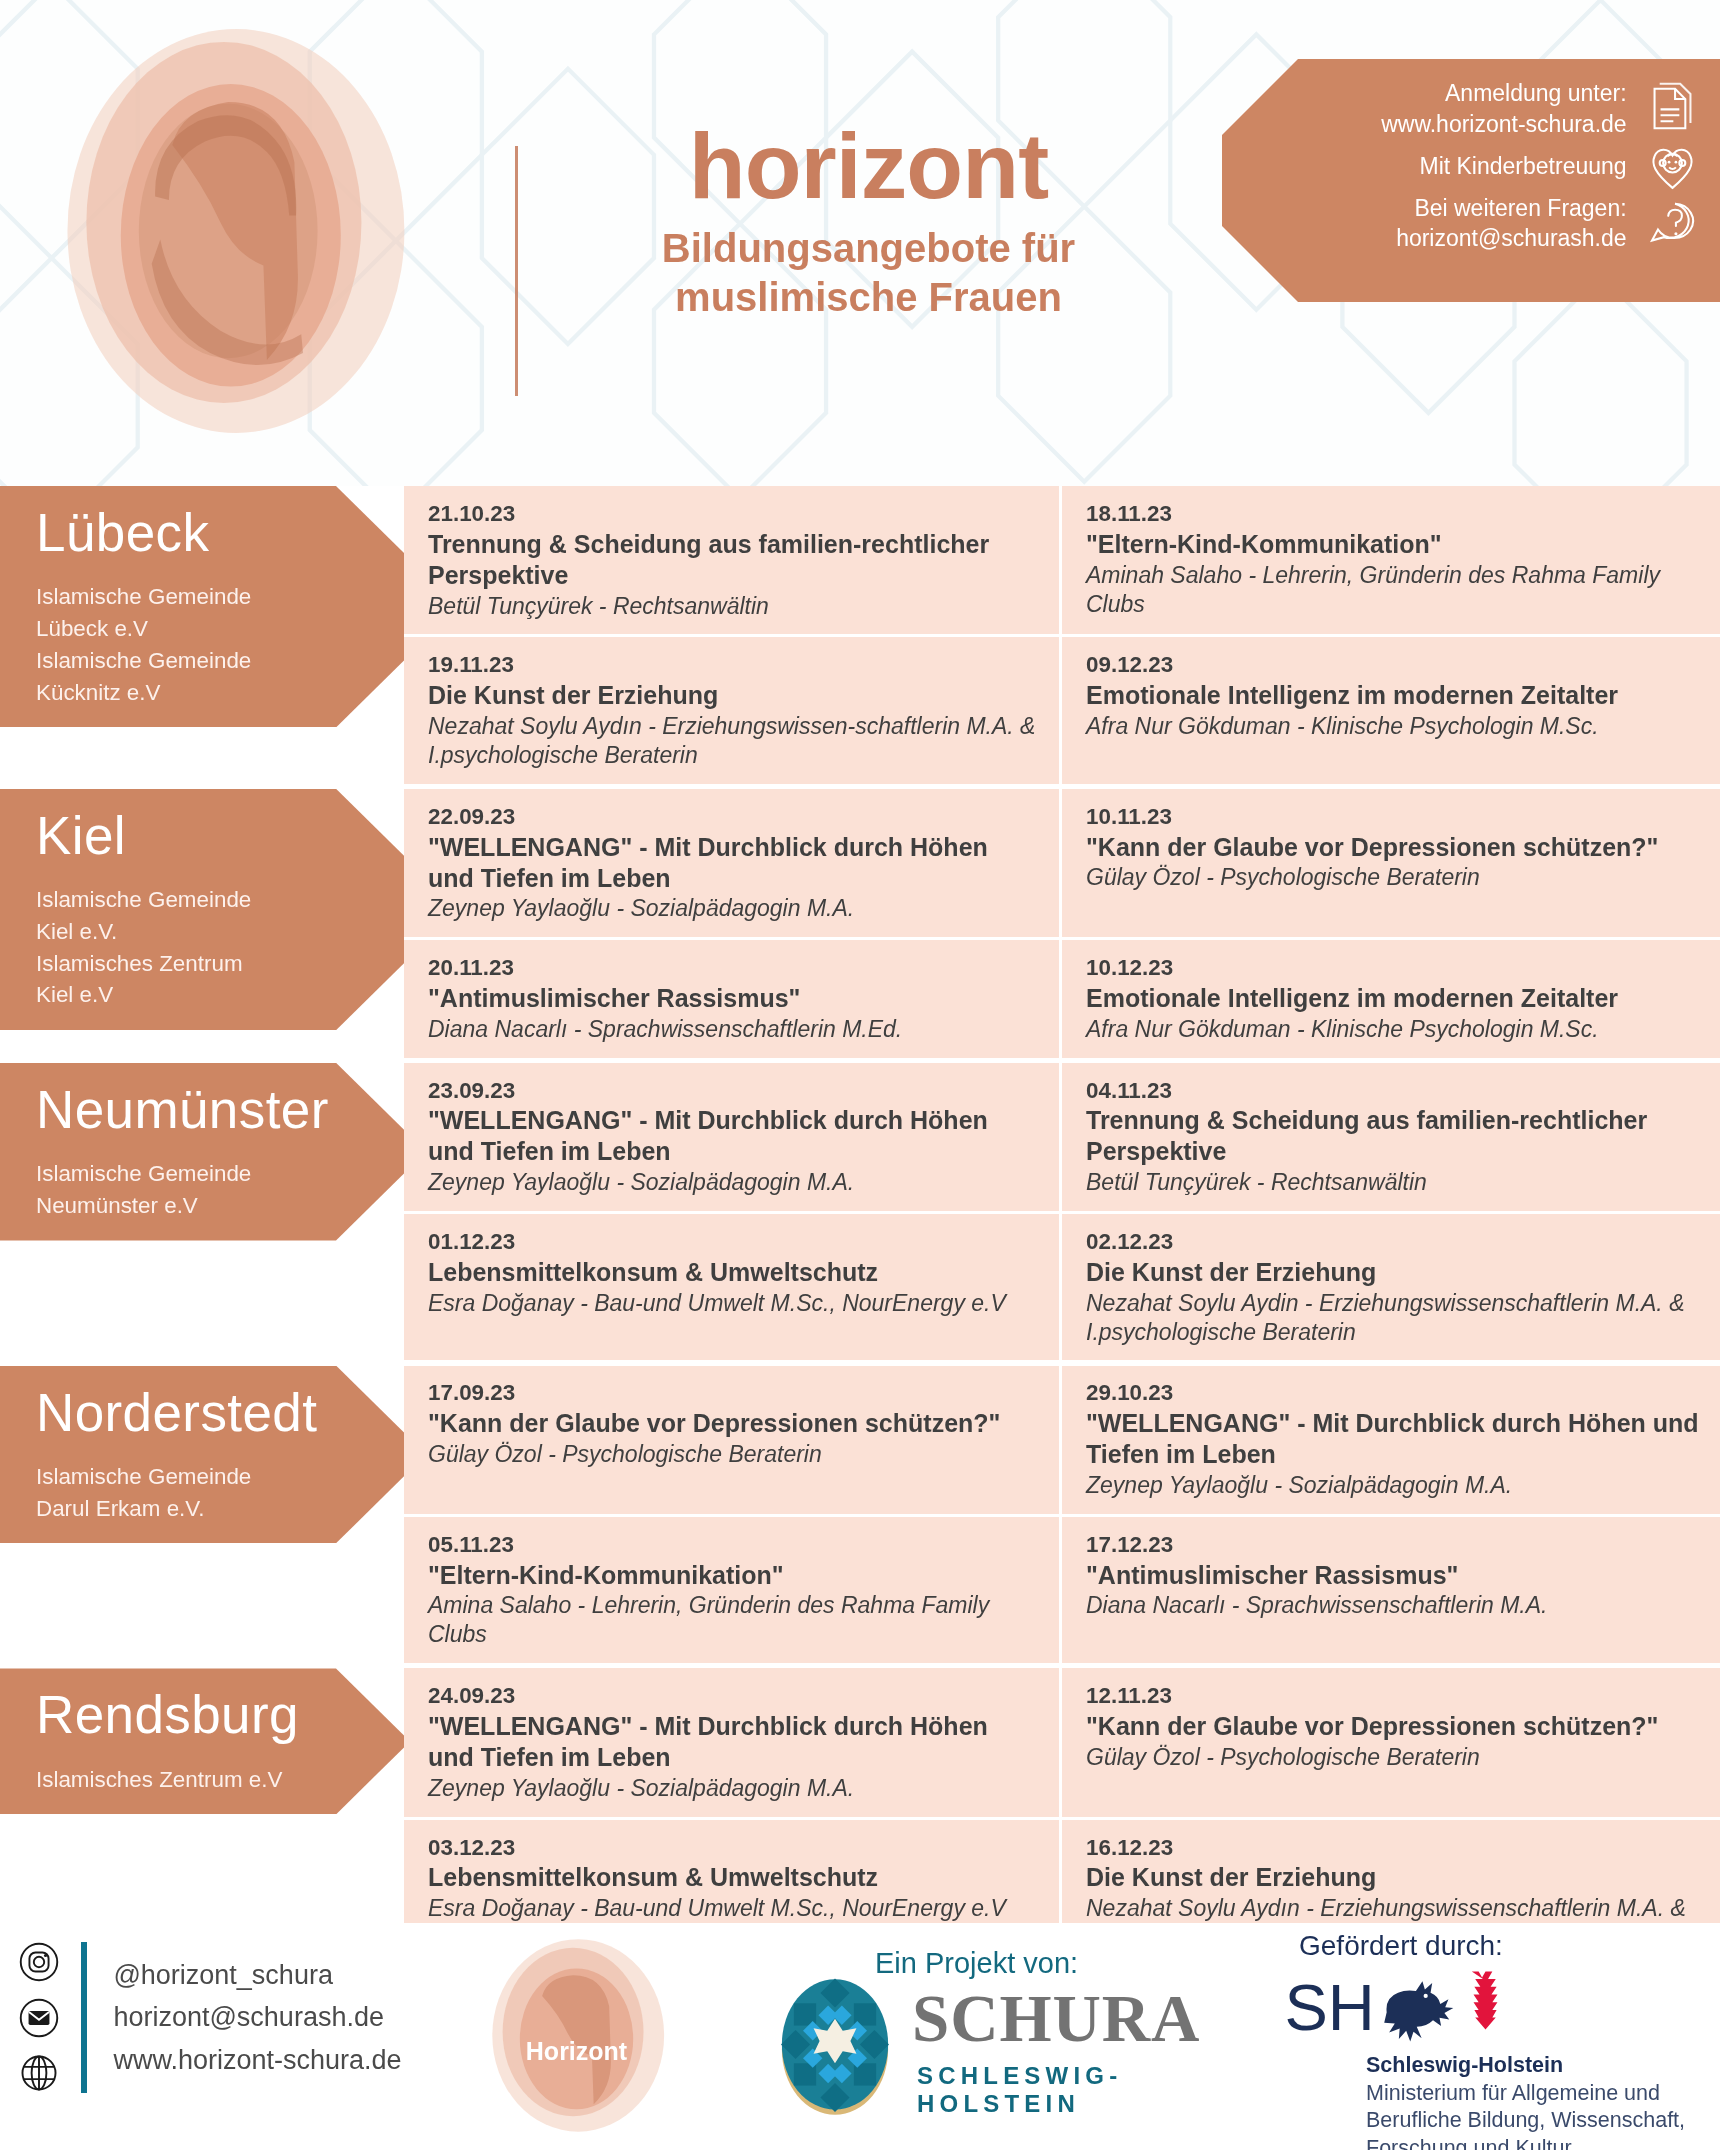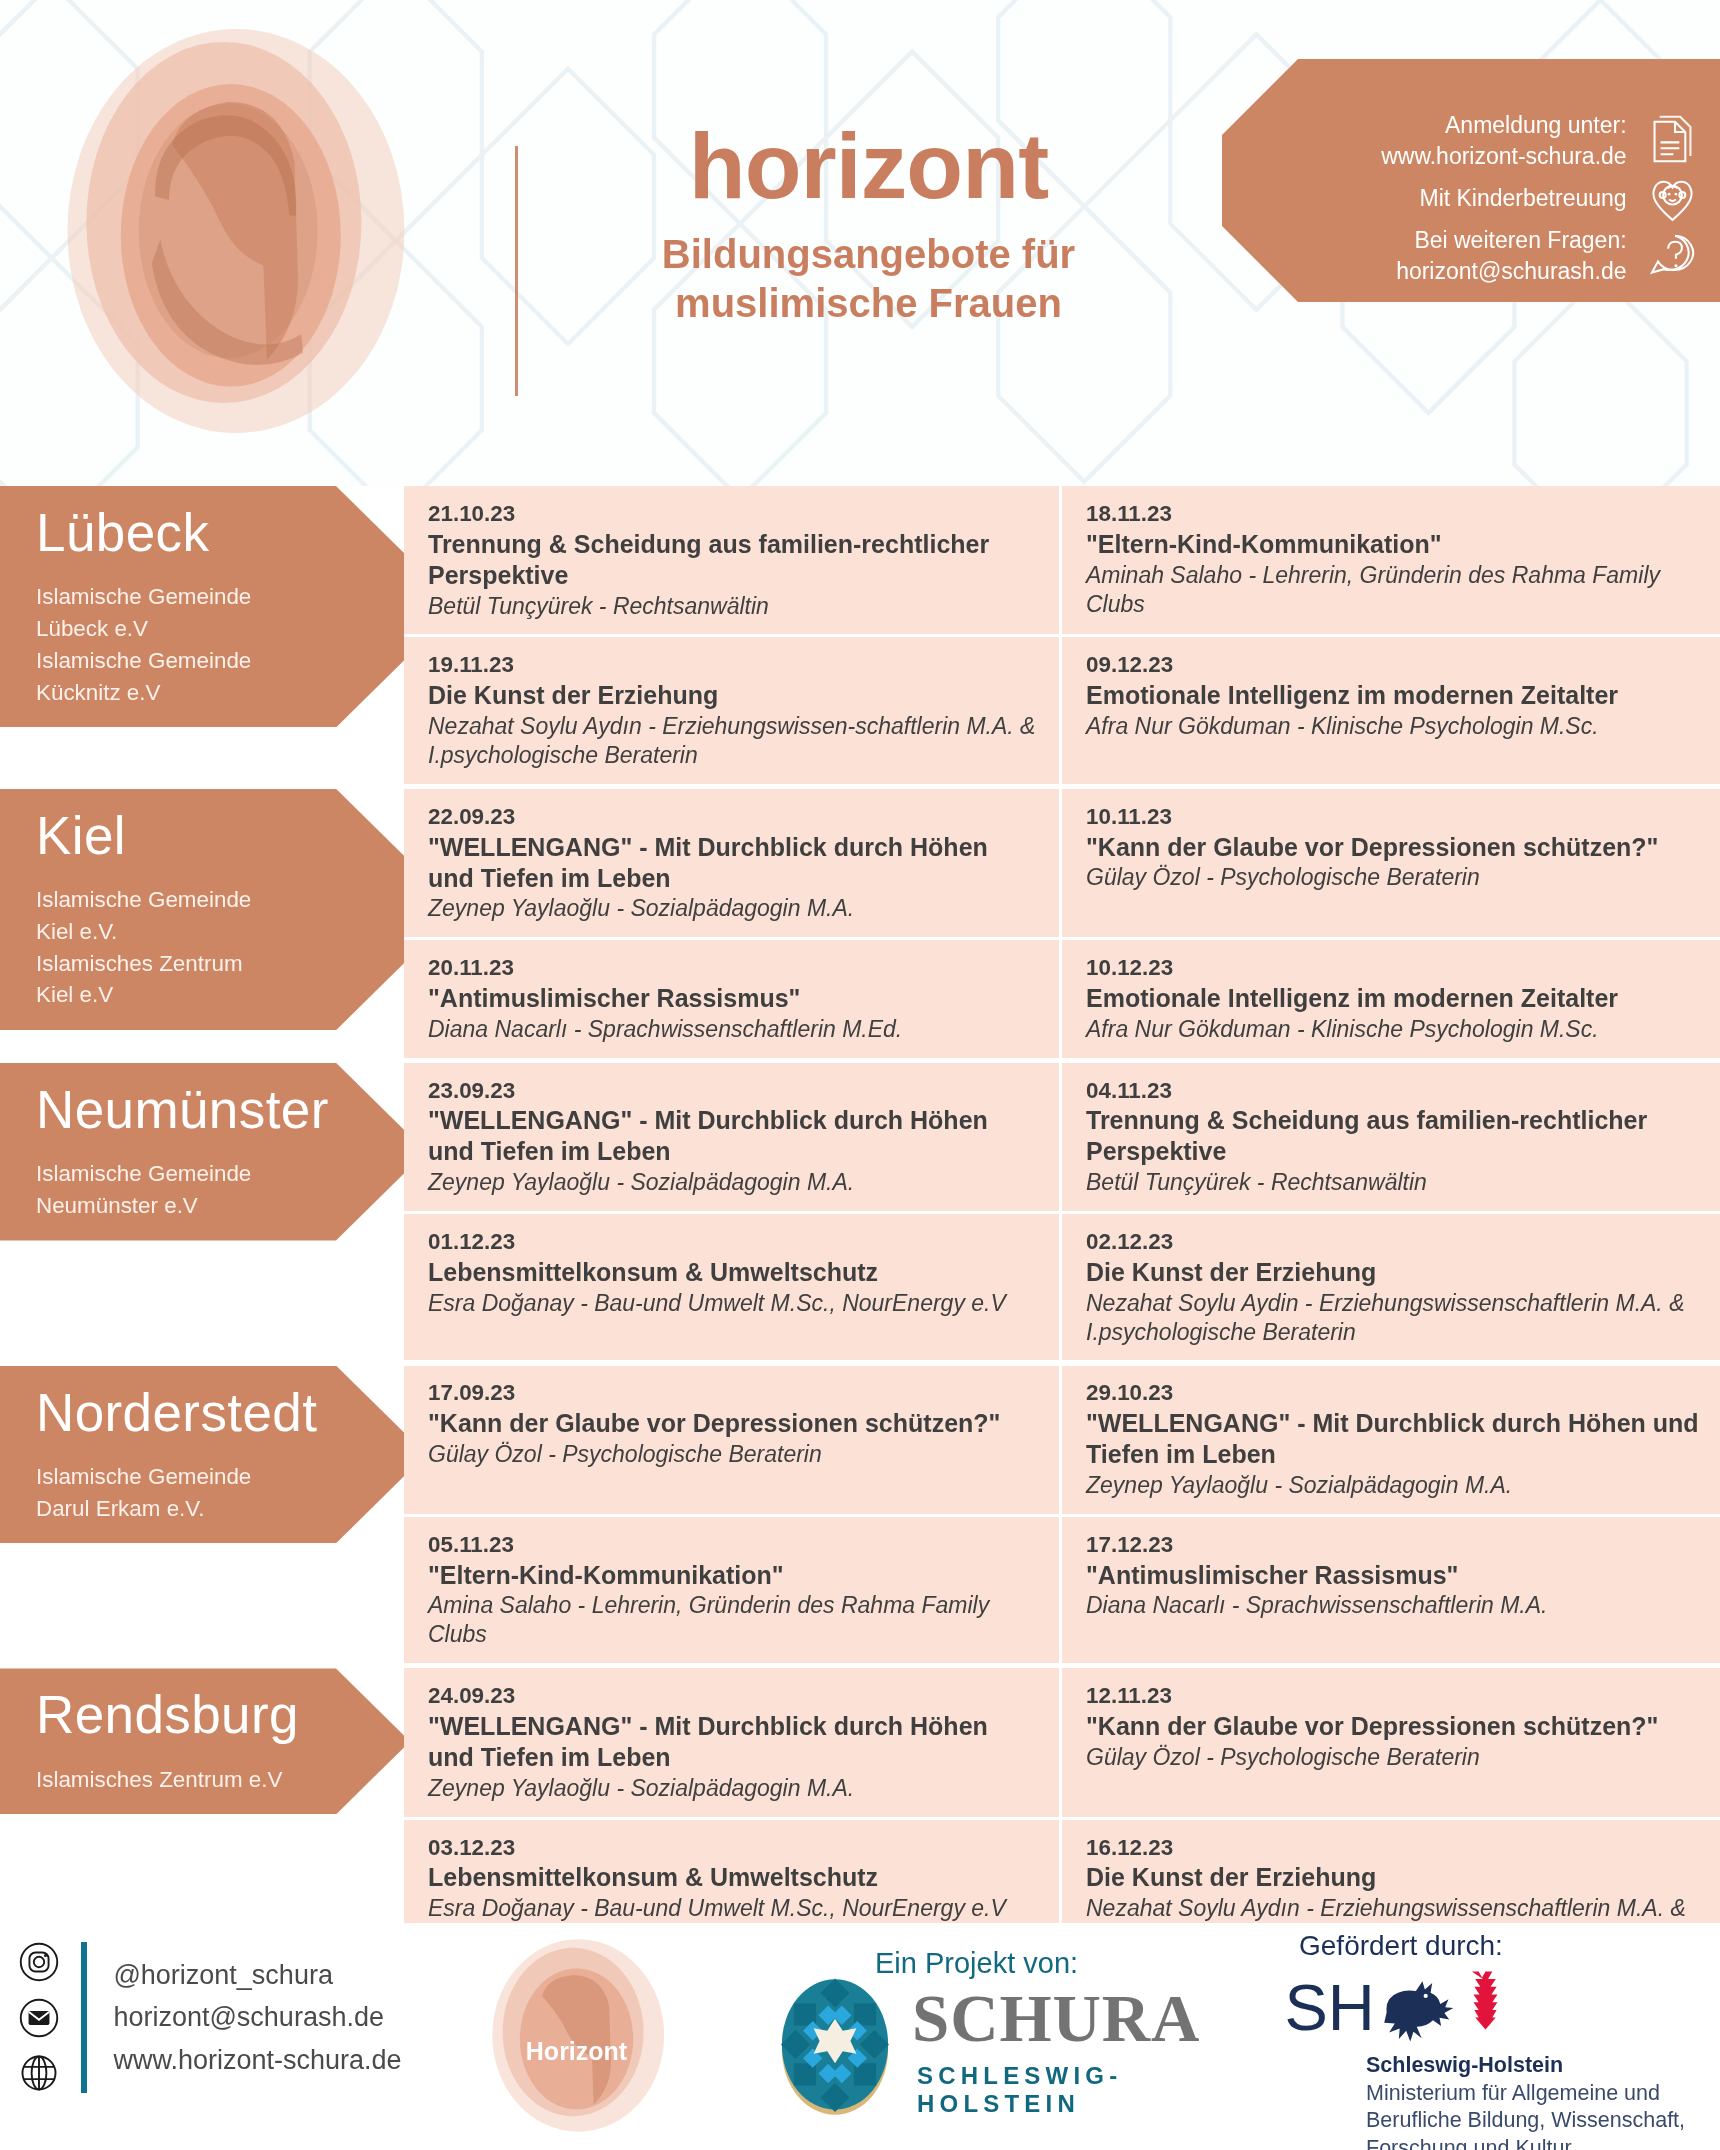--- a/index.html
+++ b/index.html
@@ -30,35 +30,35 @@
   }
   .brand-text {
     position:absolute; left:533px; top:120px; width:671px;
     text-align:center;
   }
   .brand-title {
     font-size:93px; font-weight:700; color:#c97f5f;
     letter-spacing:-0.9px; line-height:1.0;
   }
   .brand-sub {
-    margin-top:17px;
+    margin-top:11px;
     font-size:40px; font-weight:700; color:#c97f5f;
     line-height:1.22;
   }
 
   
   .info-panel {
     position:absolute; left:1222px; top:59px; width:499px; height:243px;
     background:#cd8663;
     clip-path: polygon(76px 0, 499px 0, 499px 243px, 76px 243px, 0 167px, 0 76px);
     color:#fff;
   }
   .info-rows {
     position:absolute; left:83px; top:19px; right:22.4px; bottom:15.5px;
-    display:flex; flex-direction:column; justify-content:flex-end;
+    display:flex; flex-direction:column; justify-content:flex-start;
   }
   .info-row { display:flex; align-items:center; justify-content:flex-end; gap:19px; }
   .info-row .txt { text-align:right; font-size:23px; line-height:1.34; font-weight:400; }
   .info-row .ico { width:53px; height:53px; flex:0 0 53px; }
   .info-row .ico svg { width:53px; height:53px; display:block; }
 
   
   .schedule { position:absolute; left:0; top:486px; width:1695px; height:1437px; }
 
   .city-block { position:relative; width:1721px; }

